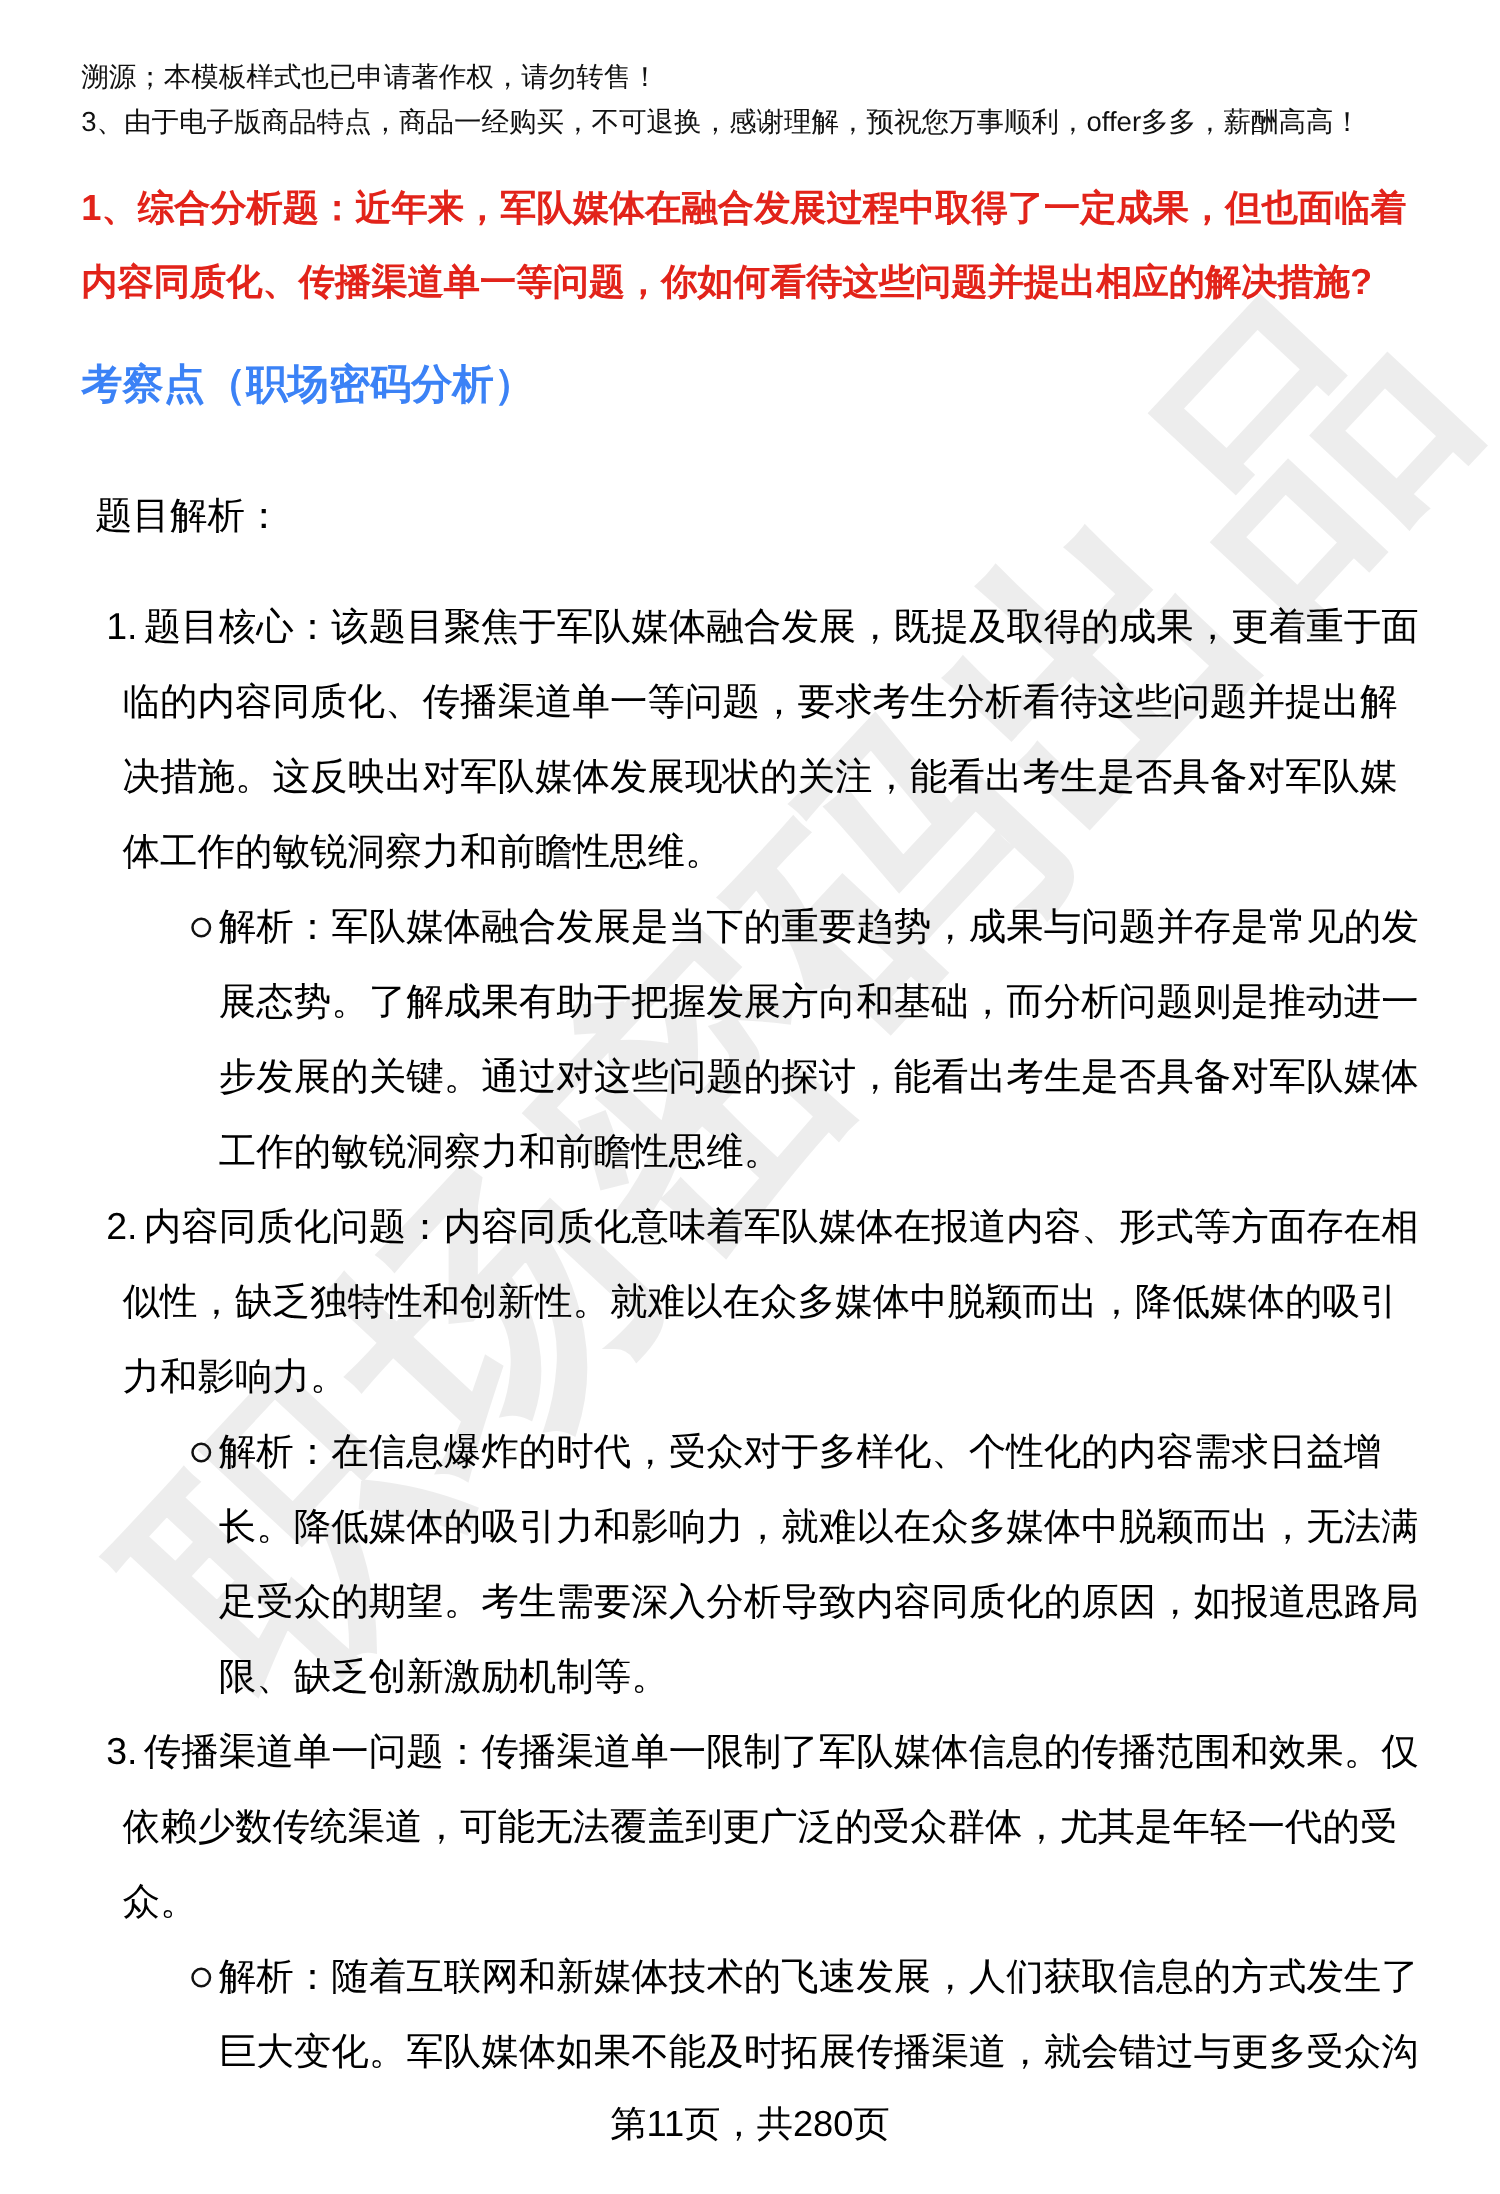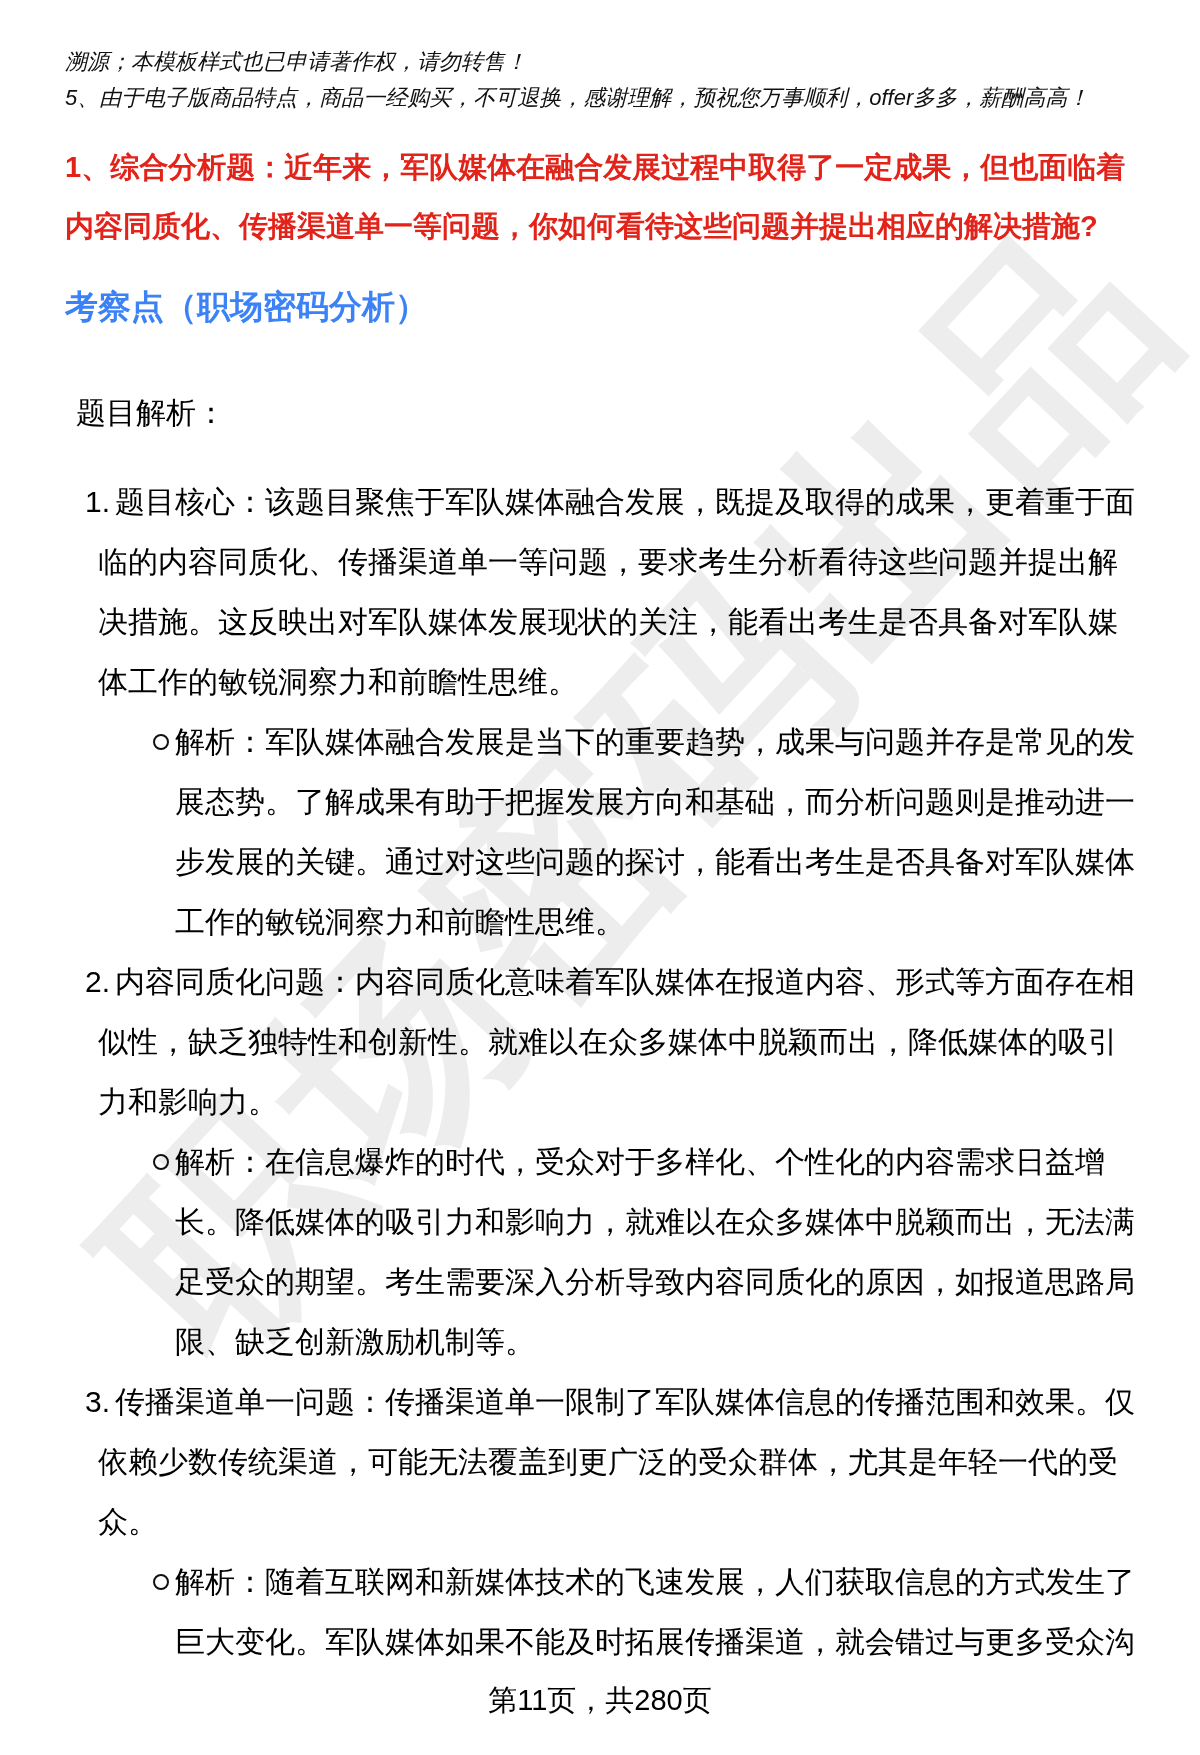--- a/index.html
+++ b/index.html
@@ -35,21 +35,21 @@
   }
   .notices {
     position: absolute;
     top: 44px;
     left: 65px;
     width: 1075px;
     font-size: 22px;
     line-height: 36px;
     color: #111111;
   }
-  .notices p { margin: 0; font-style: italic; }
+  .notices p { margin: 0; }
   .question-title {
     position: absolute;
     top: 138px;
     left: 65px;
     width: 1075px;
     margin: 0;
     font-size: 29px;
     line-height: 59px;
     font-weight: 700;
     color: #e2231a;
@@ -118,21 +118,21 @@
 <body>
 
 <div class="page">
 
   <div class="watermark">职场密码出品</div>
 
   <div class="content">
 
     <div class="notices">
       <p>溯源；本模板样式也已申请著作权，请勿转售！</p>
-      <p>5、由于电子版商品特点，商品一经购买，不可退换，感谢理解，预祝您万事顺利，offer多多，薪酬高高！</p>
+      <p>3、由于电子版商品特点，商品一经购买，不可退换，感谢理解，预祝您万事顺利，offer多多，薪酬高高！</p>
     </div>
 
     <h1 class="question-title">1、综合分析题：近年来，军队媒体在融合发展过程中取得了一定成果，但也面临着内容同质化、传播渠道单一等问题，你如何看待这些问题并提出相应的解决措施?</h1>
 
     <h2 class="exam-point">考察点（职场密码分析）</h2>
 
     <p class="section-label">题目解析：</p>
 
     <div class="analysis-list">
 

